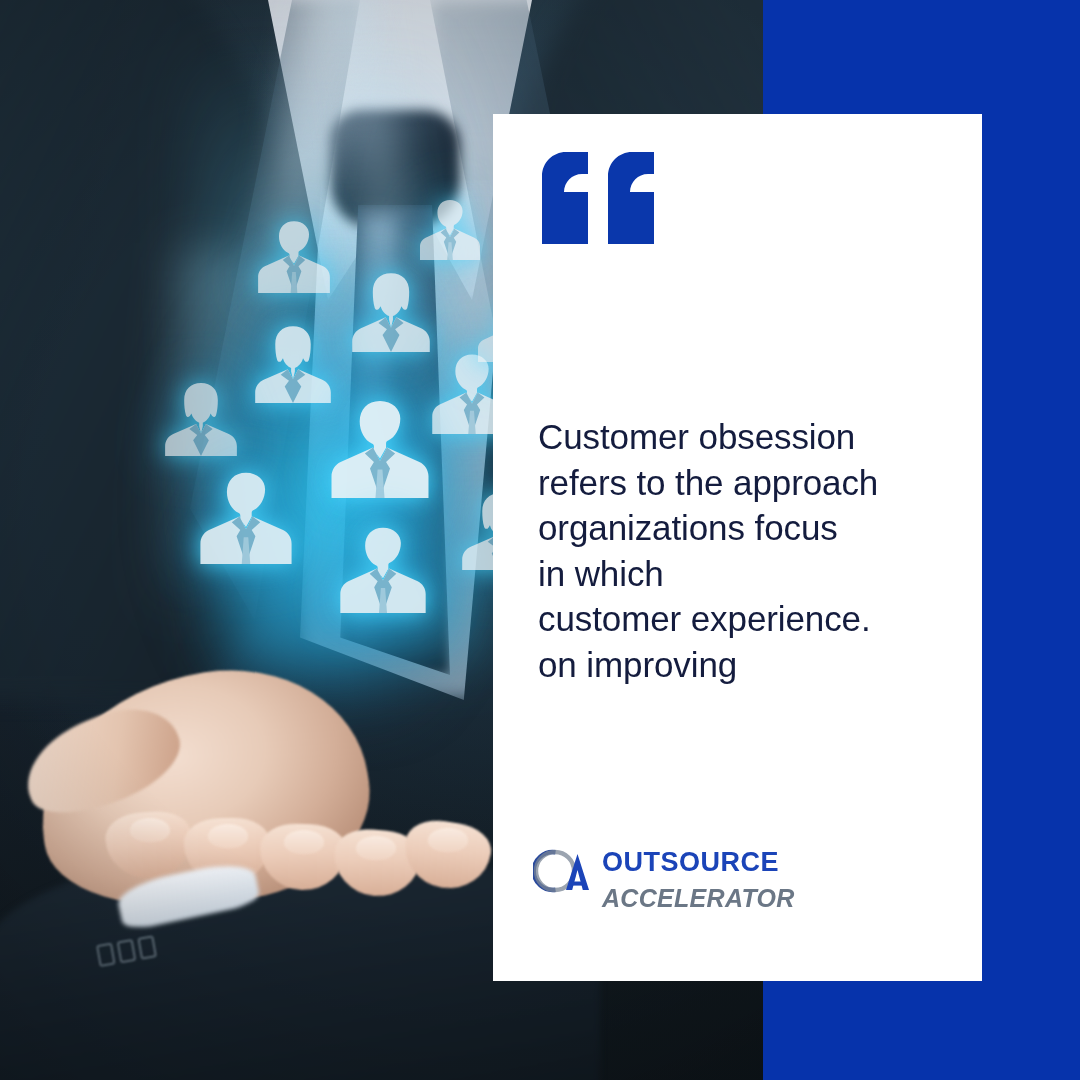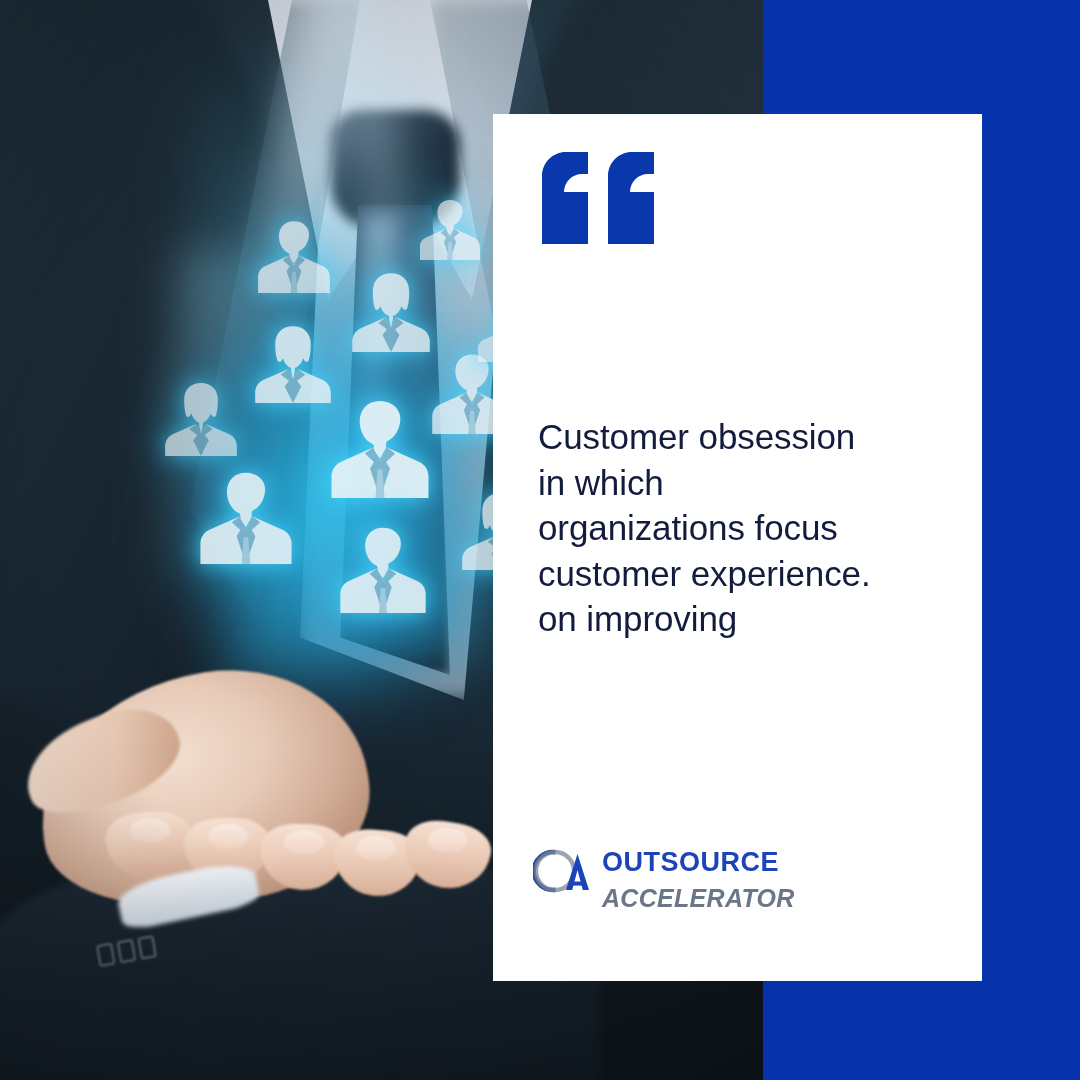--- a/index.html
+++ b/index.html
@@ -385,22 +385,23 @@
 
     <div class="quote-mark">
       <svg viewBox="0 0 112 92" xmlns="http://www.w3.org/2000/svg" aria-hidden="true">
         <path fill="#0a37ab" d="M46 0H24C10.7 0 0 10.7 0 24v68h46V40H22c0-9.9 8.1-18 18-18h6V0z"></path>
         <path fill="#0a37ab" d="M112 0H90C76.7 0 66 10.7 66 24v68h46V40H88c0-9.9 8.1-18 18-18h6V0z"></path>
       </svg>
     </div>
 
     <div class="quote-text" id="quote-text">
         <span class="ln">Customer obsession</span>
+        <span class="ln">refers to the approach</span>
+        <span class="ln">organizations focus</span>
         <span class="ln">in which</span>
-        <span class="ln">organizations focus</span>
         <span class="ln">customer experience.</span>
         <span class="ln">on improving</span>
       </div>
 
     <div class="logo">
       <div class="logo-mark">
         <svg viewBox="0 0 58 44" xmlns="http://www.w3.org/2000/svg" aria-hidden="true">
           <path d="M22.5 3.2A19 19 0 1 0 22.5 40.8 19 19 0 1 1 22.5 3.2z" fill="none" stroke="#2a4a9c" stroke-width="4.4"></path>
           <circle cx="22" cy="22" r="19" fill="none" stroke="#7a8696" stroke-width="4.4" opacity=".75"></circle>
           <path d="M33 41 L44.5 5 L56 41 L49.8 41 L44.5 21 L39.2 41 Z" fill="#1b44b8"></path>

